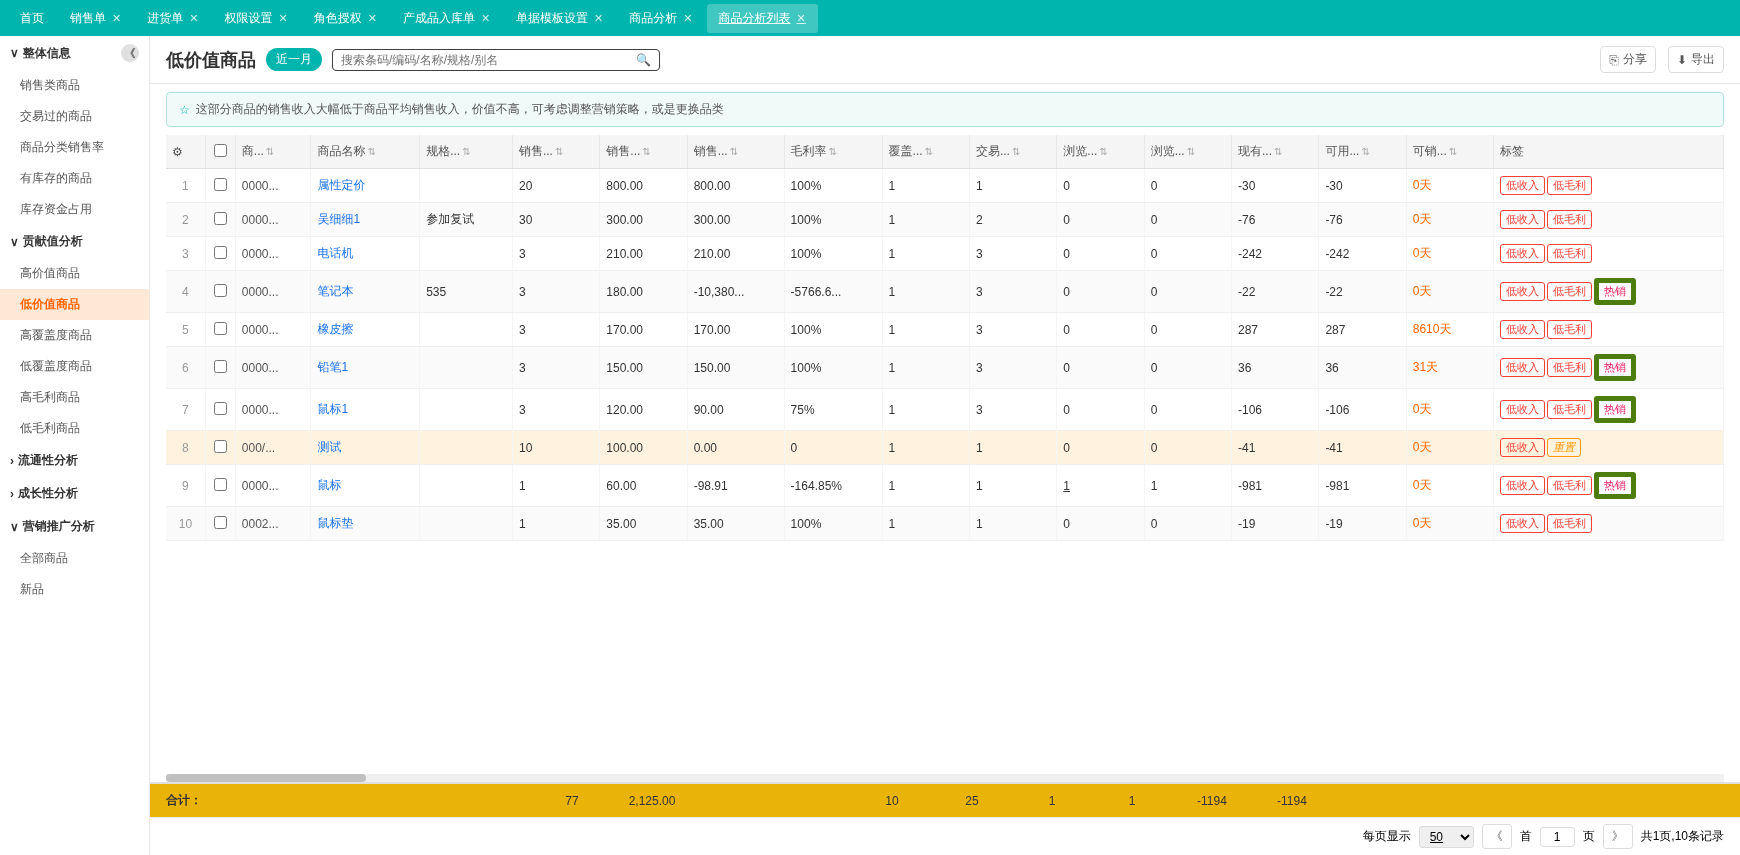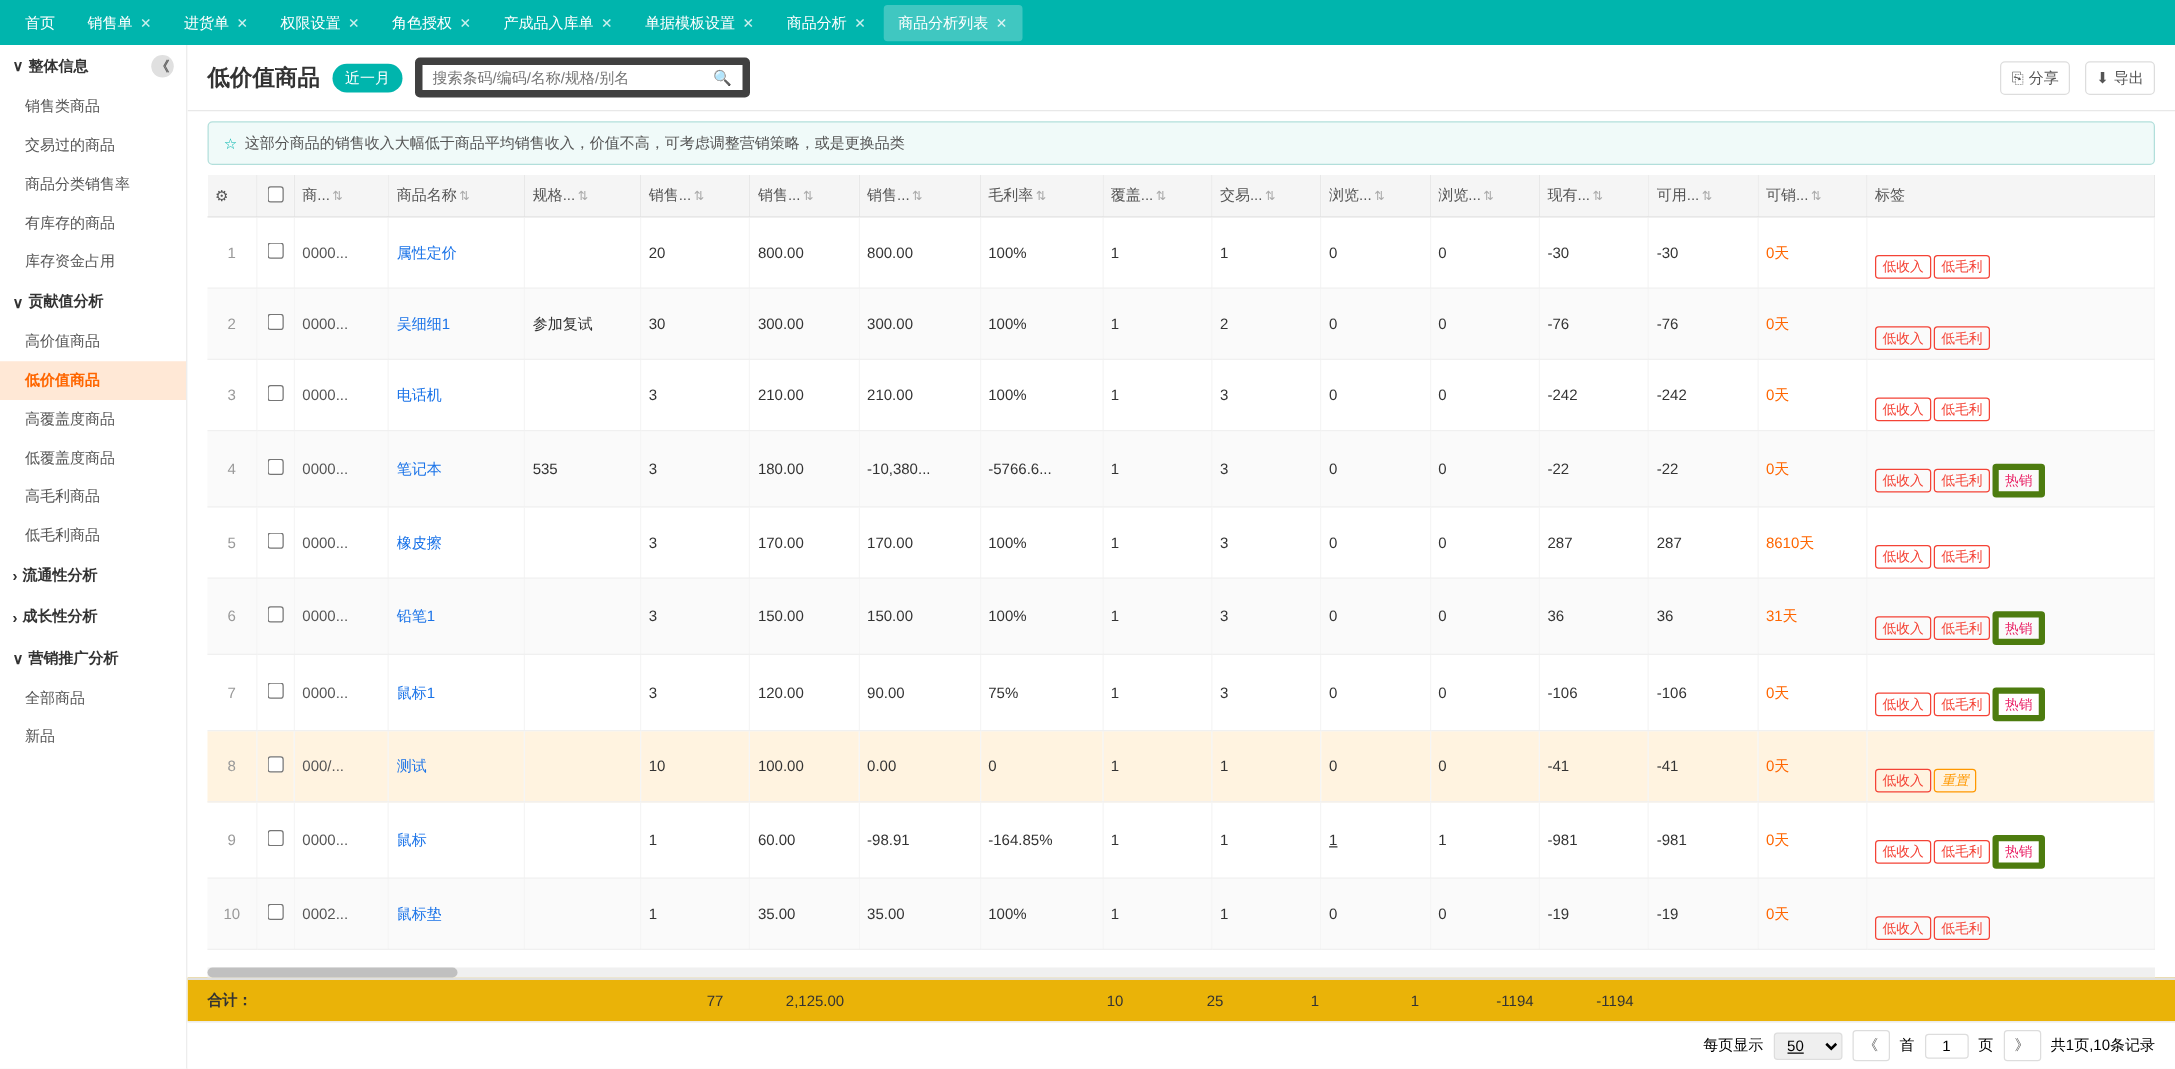--- a/index.html
+++ b/index.html
@@ -18,21 +18,21 @@
       color: #fff;
       padding: 6px 12px;
       cursor: pointer;
       white-space: nowrap;
       border-radius: 3px;
       display: flex;
       align-items: center;
       gap: 4px;
       font-size: 13px;
     }
-    .nav-item.active { background: rgba(255,255,255,0.25); }
+    .nav-item.active { background: rgba(255,255,255,0.25); text-decoration: underline; }
     .nav-close { font-size: 11px; opacity: 0.8; margin-left: 2px; cursor: pointer; }
     
     
     .main-layout {
       display: flex;
       height: calc(855px - 36px);
     }
     
     
     .sidebar {
@@ -96,25 +96,25 @@
       color: #fff;
       border: none;
       padding: 3px 10px;
       border-radius: 12px;
       cursor: pointer;
       font-size: 12px;
     }
     .search-box {
       display: flex;
       align-items: flex-end;
-      border: 6px solid #404040;
+      border: 1px solid #404040;
       border-radius: 4px;
       padding: 3px 8px;
       gap: 6px;
-      width: 268px;
+      width: 328px;
     }
     .search-box input {
       border: none;
       outline: none;
       flex: 1;
       font-size: 12px;
       color: #999;
     }
     .search-icon { color: #00b5ad; cursor: pointer; }
     .header-actions {
@@ -185,21 +185,21 @@
     }
     tr:nth-child(even) td { background: #fafafa; }
     tr.highlighted td { background: #fff3e0; }
     .tag {
       display: inline-block;
       padding: 1px 5px;
       border-radius: 3px;
       font-size: 11px;
       margin-right: 2px;
     }
-    .tag-red { color: #f44336; border: 1px solid #f44336; margin-top: 23px; }
+    .tag-red { color: #f44336; border: 1px solid #f44336; }
     .tag-orange { color: #ff9800; border: 1px solid #ff9800; font-style: italic; }
     .tag-pink { color: #e91e63; border: 5px solid #4d7c0f; }
     .text-orange { color: #ff6600; }
     .underline { text-decoration: underline; cursor: pointer; }
     .sort-icon { color: #aaa; font-size: 10px; }
     
     
     .table-footer {
       display: flex;
       align-items: center;

